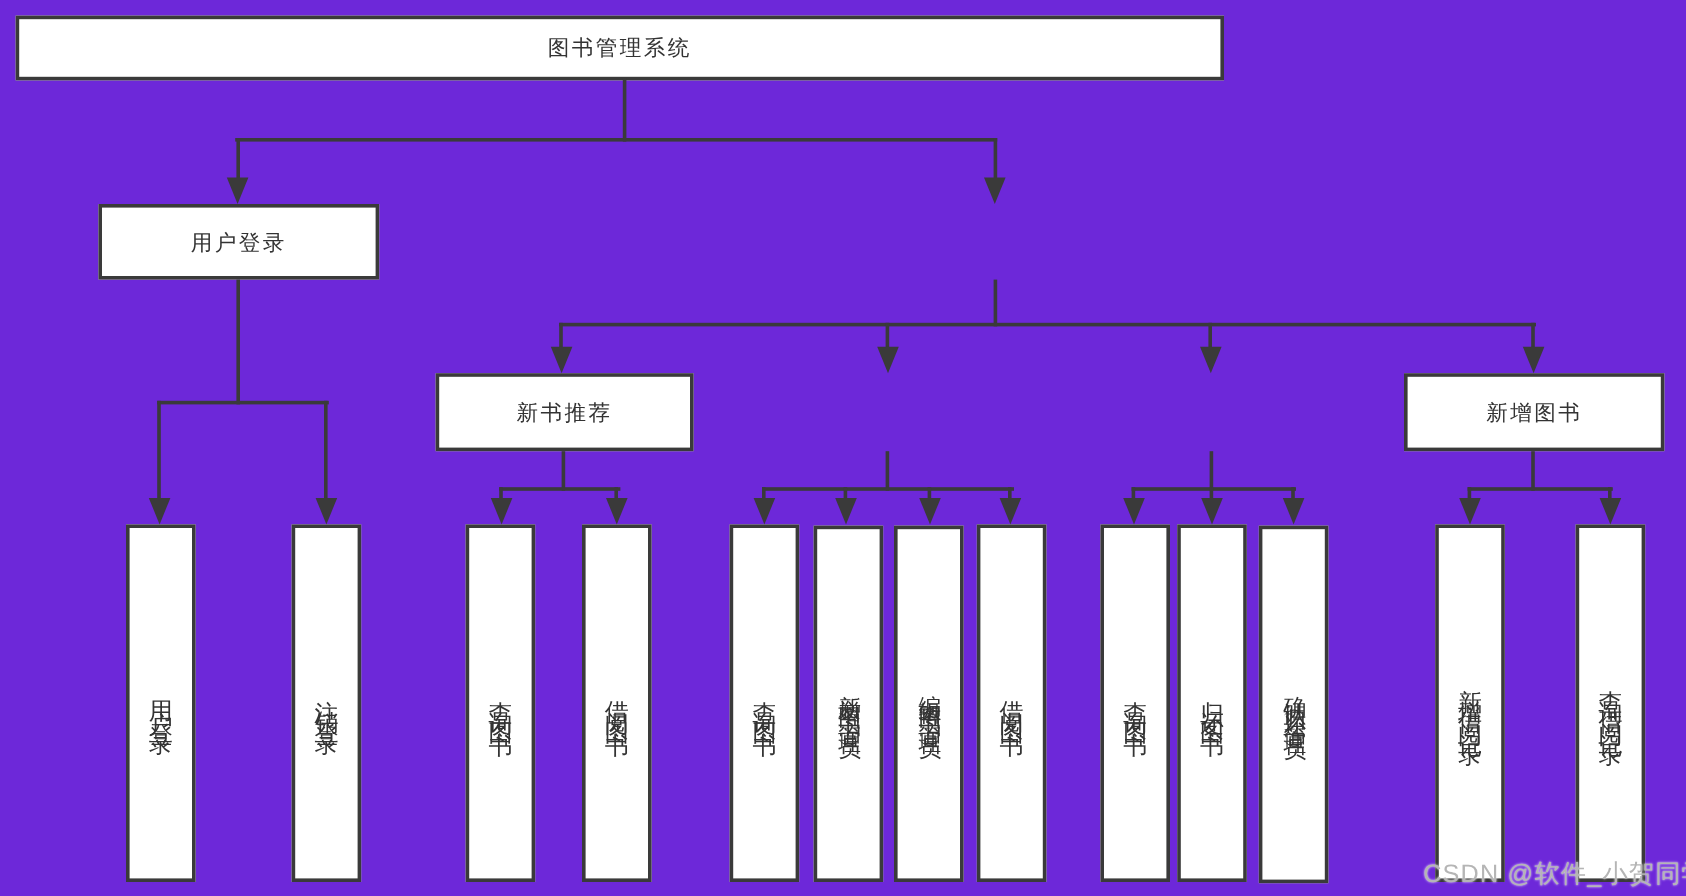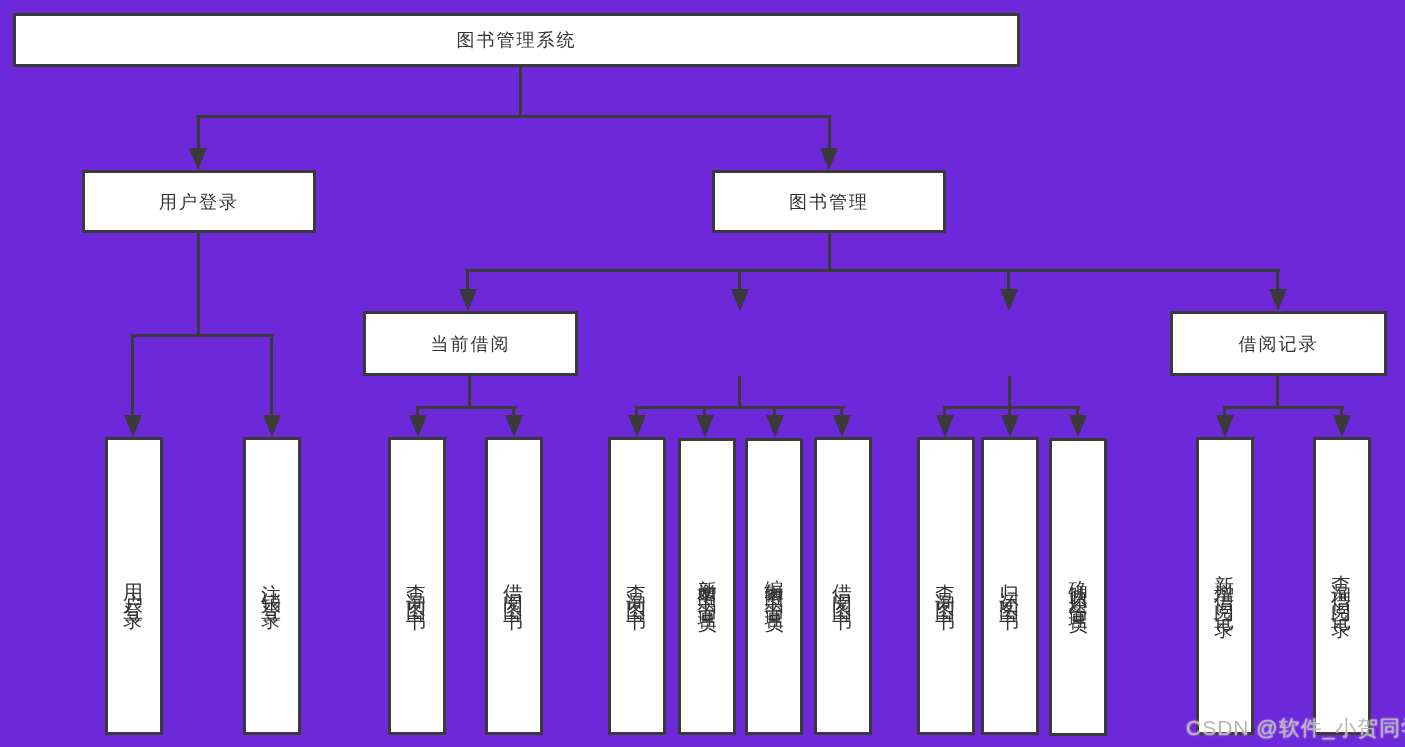--- a/index.html
+++ b/index.html
@@ -53,27 +53,26 @@
 </style>
 </head>
 <body>
 
 <div class="canvas">
 
   <div class="node hnode" style="left:13px; top:13px; width:1007px; height:54px;">图书管理系统</div>
 
   <div class="node hnode" style="left:82px; top:170px; width:234px; height:63px;">用户登录</div>
 
-  <div class="node hnode" style="left:712px; top:170px; width:234px; height:63px;">图书管理</div>
 
-  <div class="node hnode" style="left:363px; top:311px; width:215px; height:65px;">当前借阅</div>
+  <div class="node hnode" style="left:363px; top:311px; width:215px; height:65px;">新书推荐</div>
 
 
 
-  <div class="node hnode" style="left:1170px; top:311px; width:217px; height:65px;">借阅记录</div>
+  <div class="node hnode" style="left:1170px; top:311px; width:217px; height:65px;">新增图书</div>
 
   <div class="node vnode" style="left:105px; top:437px; width:58px; height:298px;">用户登录</div>
 
   <div class="node vnode" style="left:243px; top:437px; width:58px; height:298px;">注销登录</div>
 
   <div class="node vnode" style="left:388px; top:437px; width:58px; height:298px;">查询图书</div>
 
   <div class="node vnode" style="left:485px; top:437px; width:58px; height:298px;">借阅图书</div>
 
   <div class="node vnode" style="left:608px; top:437px; width:58px; height:298px;">查询图书</div>

